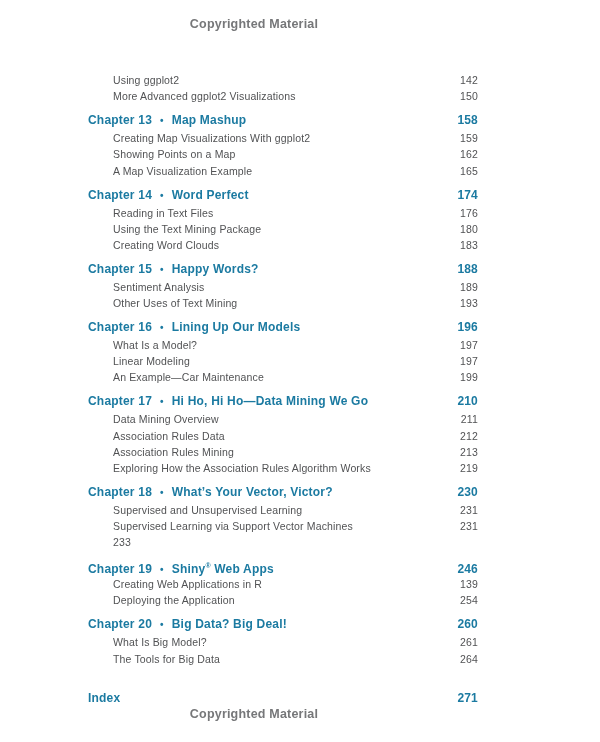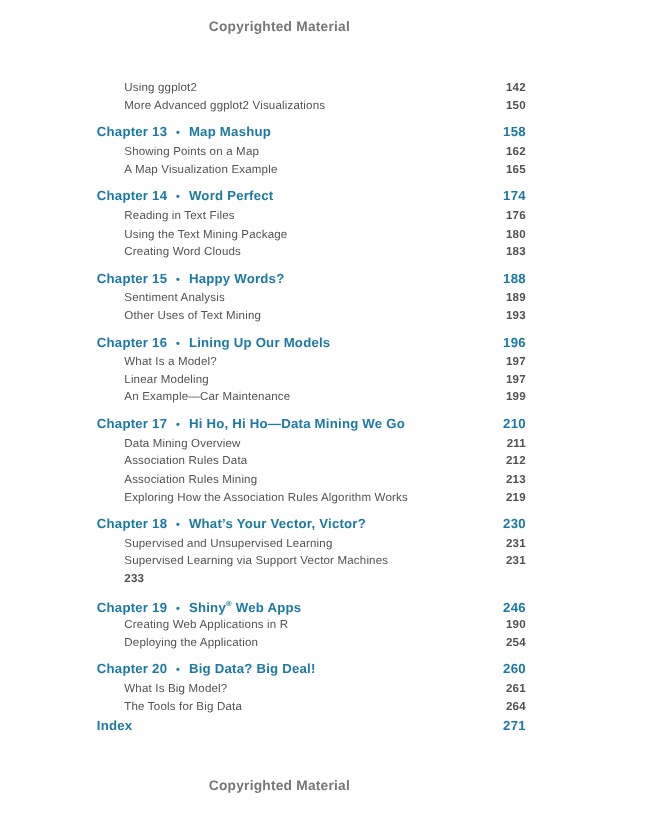--- a/index.html
+++ b/index.html
@@ -33,40 +33,40 @@
     display: flex;
     justify-content: space-between;
     align-items: baseline;
     line-height: 16.2px;
     height: 16.2px;
     font-size: 10.5px;
     letter-spacing: 0.15px;
     color: #515254;
     padding-left: 25px;
   }
-  .entry .p { color: #515254; font-weight: bold; }
+  .entry .p { color: #515254; }
   .chapter {
     display: flex;
     justify-content: space-between;
     align-items: baseline;
     line-height: 16.2px;
     height: 16.2px;
     margin: 7.8px 0 1.8px 0;
     font-size: 12px;
     font-weight: bold;
     letter-spacing: 0.2px;
     color: #1b7aa1;
   }
   .chapter .bullet {
     display: inline-block;
     margin: 0 8px;
     font-size: 10px;
   }
   .chapter sup { font-size: 7px; }
-  .index-row { margin-top: 1px; }
+  .index-row { margin-top: 23px; }
   .t { white-space: nowrap; }
   .p { white-space: nowrap; }
 </style>
 </head>
 <body>
 
 <div class="page">
   <div class="watermark top">Copyrighted Material</div>
 
   <div class="toc">
@@ -76,20 +76,24 @@
       </div>
       <div class="entry">
         <span class="t">More Advanced ggplot2 Visualizations</span>
         <span class="p">150</span>
       </div>
       <div class="chapter">
         <span class="t"><span class="">Chapter 13</span><span class="bullet">•</span><span class="">Map Mashup</span></span>
         <span class="p">158</span>
       </div>
       <div class="entry">
+        <span class="t">Creating Map Visualizations With ggplot2</span>
+        <span class="p">159</span>
+      </div>
+      <div class="entry">
         <span class="t">Showing Points on a Map</span>
         <span class="p">162</span>
       </div>
       <div class="entry">
         <span class="t">A Map Visualization Example</span>
         <span class="p">165</span>
       </div>
       <div class="chapter">
         <span class="t"><span class="">Chapter 14</span><span class="bullet">•</span><span class="">Word Perfect</span></span>
         <span class="p">174</span>
@@ -168,21 +172,21 @@
       </div>
       <div class="entry">
         <span class="p">233</span>
       </div>
       <div class="chapter">
         <span class="t"><span class="">Chapter 19</span><span class="bullet">•</span><span class="">Shiny<sup>®</sup> Web Apps</span></span>
         <span class="p">246</span>
       </div>
       <div class="entry">
         <span class="t">Creating Web Applications in R</span>
-        <span class="p">190</span>
+        <span class="p">139</span>
       </div>
       <div class="entry">
         <span class="t">Deploying the Application</span>
         <span class="p">254</span>
       </div>
       <div class="chapter">
         <span class="t"><span class="">Chapter 20</span><span class="bullet">•</span><span class="">Big Data? Big Deal!</span></span>
         <span class="p">260</span>
       </div>
       <div class="entry">

